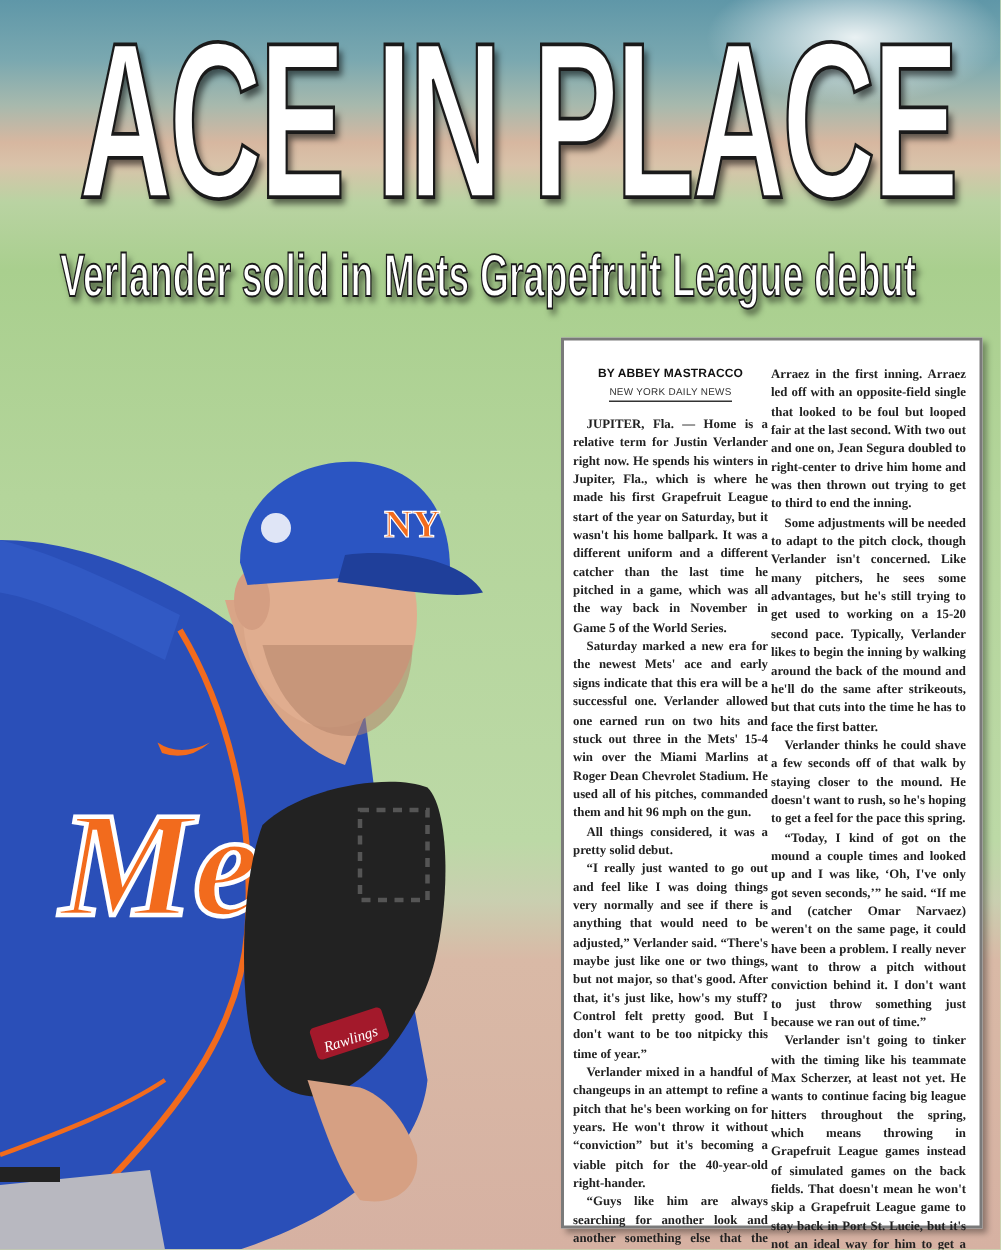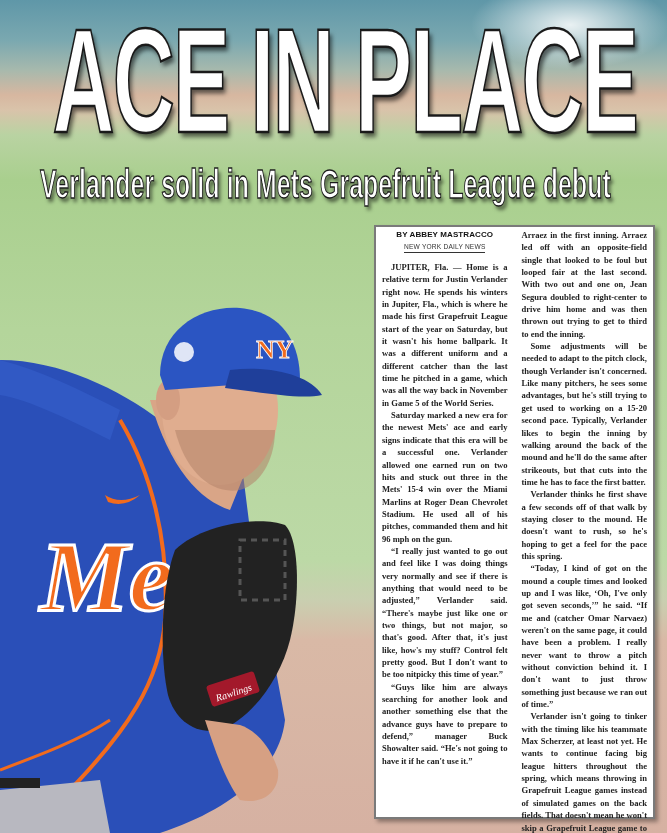--- a/index.html
+++ b/index.html
@@ -59,22 +59,22 @@
     white-space: nowrap;
     letter-spacing: 0.2px;
   }
 
   
   .article {
     position: absolute; left: 374px; top: 225px; width: 281px; height: 594px;
     background: #ffffff;
     border: 2px solid #7a7a7a;
     box-shadow: 3px 3px 4px rgba(0,0,0,.35);
-    padding: 2px 6px 4px 6px;
-    display: flex; gap: 14px;
+    padding: 16px 6px 4px 6px;
+    display: flex; gap: 2px;
   }
   .col { width: 130px; font-size: 8.55px; line-height: 12.35px; color: #222; text-align: justify; hyphens: manual; }
   .byline-block { text-align: center; margin-bottom: 8px; }
   .byline {
     font-family: "Liberation Sans", sans-serif; font-weight: 700; font-size: 8px;
     line-height: 10px; color: #111; letter-spacing: 0.1px; margin-top: 1px;
   }
   .outlet {
     display: inline-block;
     font-family: "Liberation Sans", sans-serif; font-size: 6.6px; color: #333;
@@ -133,25 +133,27 @@
 <div class="subhead">Verlander solid in Mets Grapefruit League debut</div>
 
 <div class="article">
   <div class="col">
     <div class="byline-block">
       <div class="byline">BY ABBEY MASTRACCO</div>
       <div class="outlet">NEW YORK DAILY NEWS</div>
     </div>
     <p>JUPITER, Fla. — Home is a relative term for Justin Verlander right now. He spends his winters in Jupiter, Fla., which is where he made his first Grapefruit League start of the year on Saturday, but it wasn't his home ballpark. It was a different uniform and a different catcher than the last time he pitched in a game, which was all the way back in November in Game 5 of the World Series.</p>
     <p>Saturday marked a new era for the newest Mets' ace and early signs indicate that this era will be a successful one. Verlander allowed one earned run on two hits and stuck out three in the Mets' 15-4 win over the Miami Marlins at Roger Dean Chevrolet Stadium. He used all of his pitches, commanded them and hit 96 mph on the gun.</p>
+    <p>All things considered, it was a pretty solid debut.</p>
     <p>“I really just wanted to go out and feel like I was doing things very normally and see if there is anything that would need to be adjusted,” Verlander said. “There's maybe just like one or two things, but not major, so that's good. After that, it's just like, how's my stuff? Control felt pretty good. But I don't want to be too nitpicky this time of year.”</p>
+    <p>Verlander mixed in a handful of changeups in an attempt to refine a pitch that he's been working on for years. He won't throw it without “conviction” but it's becoming a viable pitch for the 40-year-old right-hander.</p>
     <p>“Guys like him are always searching for another look and another something else that the advance guys have to prepare to defend,” manager Buck Showalter said. “He's not going to have it if he can't use it.”</p>
 
   </div>
   <div class="col">
     <p class="noindent">Arraez in the first inning. Arraez led off with an opposite-field single that looked to be foul but looped fair at the last second. With two out and one on, Jean Segura doubled to right-center to drive him home and was then thrown out trying to get to third to end the inning.</p>
     <p>Some adjustments will be needed to adapt to the pitch clock, though Verlander isn't concerned. Like many pitchers, he sees some advantages, but he's still trying to get used to working on a 15-20 second pace. Typically, Verlander likes to begin the inning by walking around the back of the mound and he'll do the same after strikeouts, but that cuts into the time he has to face the first batter.</p>
-    <p>Verlander thinks he first shave a few seconds off of that walk by staying closer to the mound. He doesn't want to rush, so he's hoping to get a feel for the pace this spring.</p>
+    <p>Verlander thinks he could shave a few seconds off of that walk by staying closer to the mound. He doesn't want to rush, so he's hoping to get a feel for the pace this spring.</p>
     <p>“Today, I kind of got on the mound a couple times and looked up and I was like, ‘Oh, I've only got seven seconds,’” he said. “If me and (catcher Omar Narvaez) weren't on the same page, it could have been a problem. I really never want to throw a pitch without conviction behind it. I don't want to just throw something just because we ran out of time.”</p>
     <p>Verlander isn't going to tinker with the timing like his teammate Max Scherzer, at least not yet. He wants to continue facing big league hitters throughout the spring, which means throwing in Grapefruit League games instead of simulated games on the back fields. That doesn't mean he won't skip a Grapefruit League game to stay back in Port St. Lucie, but it's not an ideal way for him to get a sense of where he is in his progression toward the regular season.</p>
 
   </div>
 </div>
 
 </body></html>

